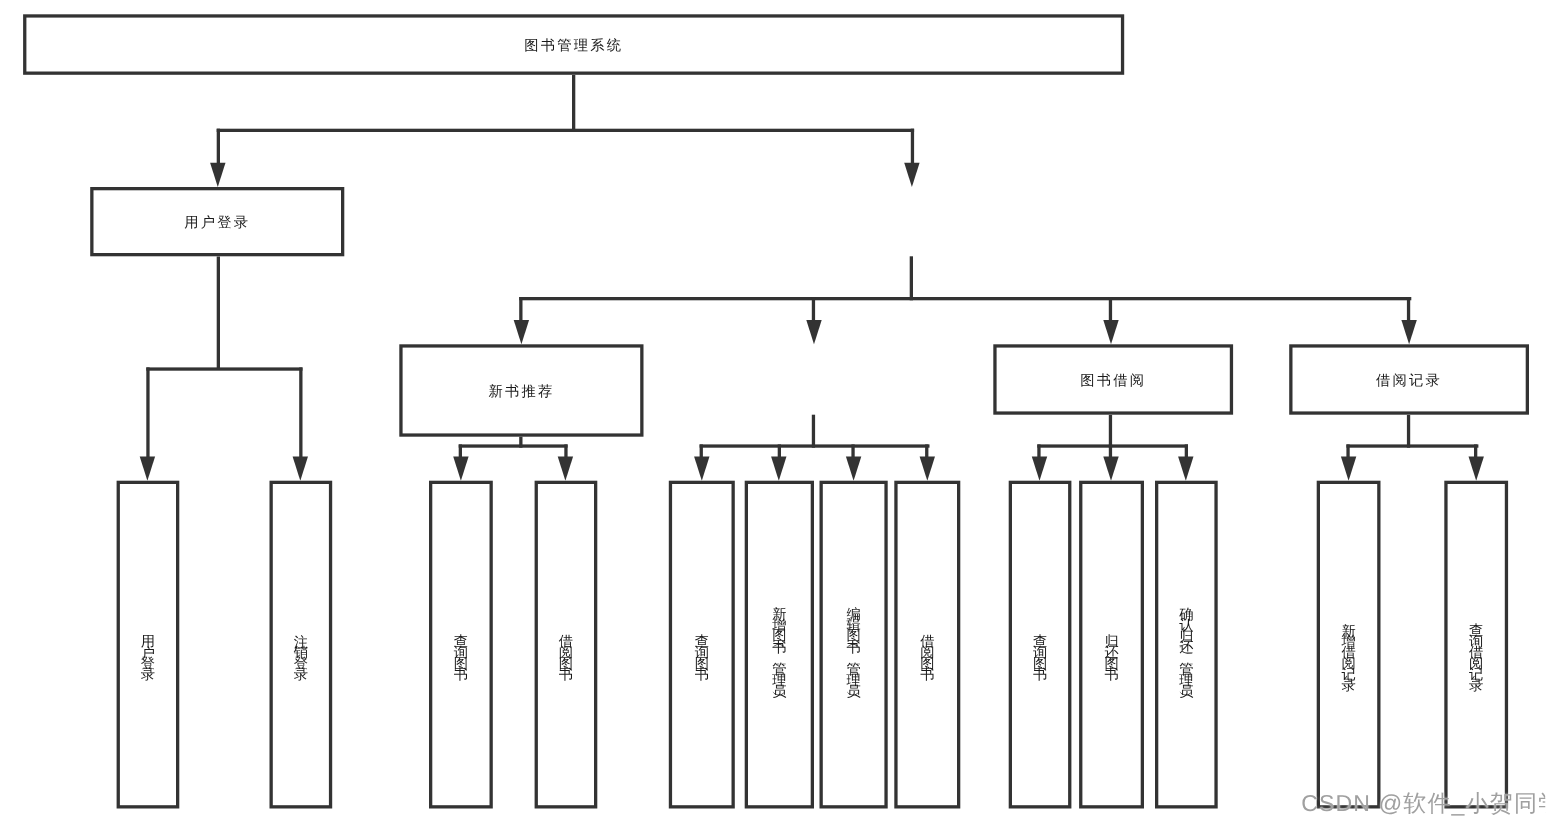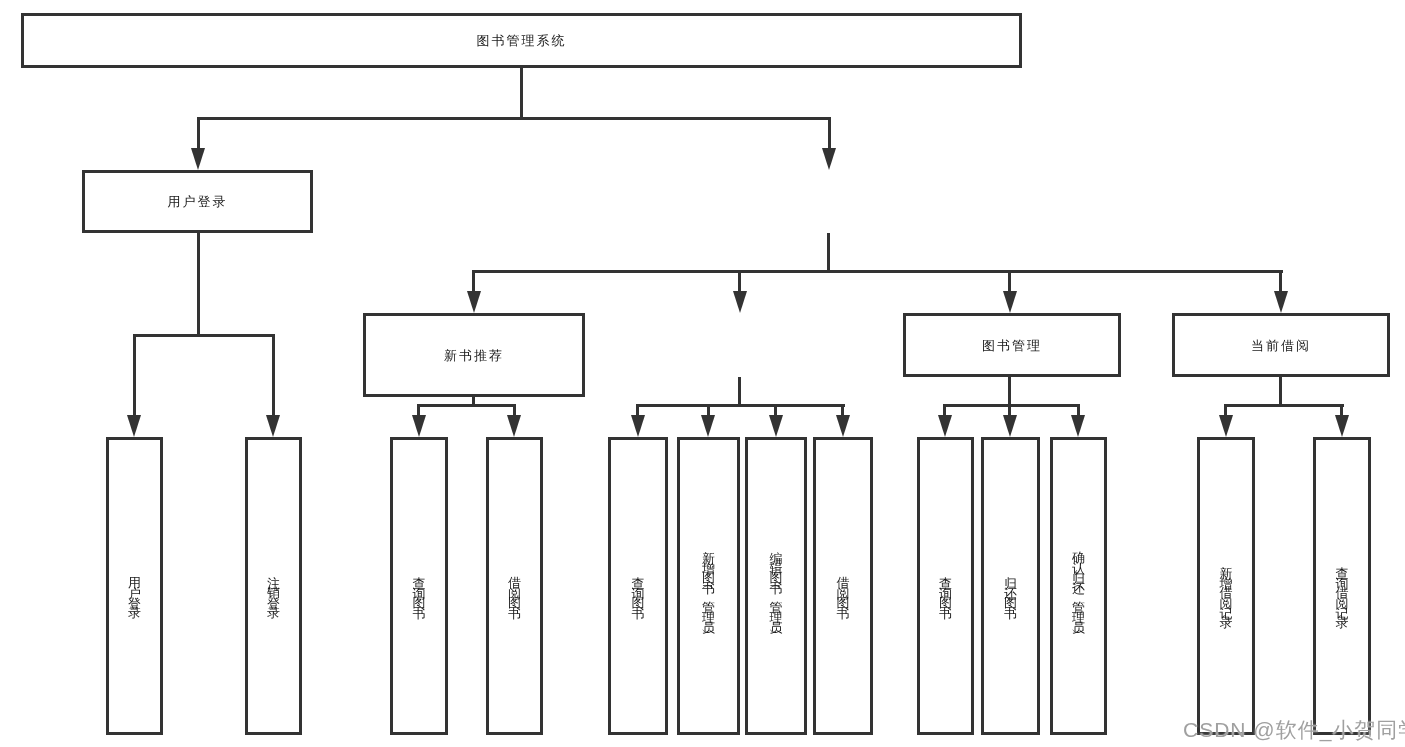--- a/index.html
+++ b/index.html
@@ -124,24 +124,24 @@
   </div>
 
   <div class="node h" style="left:82px;top:170px;width:231px;height:63px">
     <span>用户登录</span>
   </div>
 
   <div class="node h" style="left:363px;top:313px;width:222px;height:84px">
     <span>新书推荐</span>
   </div>
   <div class="node h" style="left:903px;top:313px;width:218px;height:64px">
-    <span>图书管理</span>
+    <span>图书借阅</span>
   </div>
   <div class="node h" style="left:1172px;top:313px;width:218px;height:64px">
-    <span>当前借阅</span>
+    <span>借阅记录</span>
   </div>
 
   <div class="node v" style="left:106px;top:437px;width:57px;height:298px">
     <span>用户登录</span>
   </div>
   <div class="node v" style="left:245px;top:437px;width:57px;height:298px">
     <span>注销登录</span>
   </div>
 
   <div class="node v" style="left:390px;top:437px;width:58px;height:298px">

